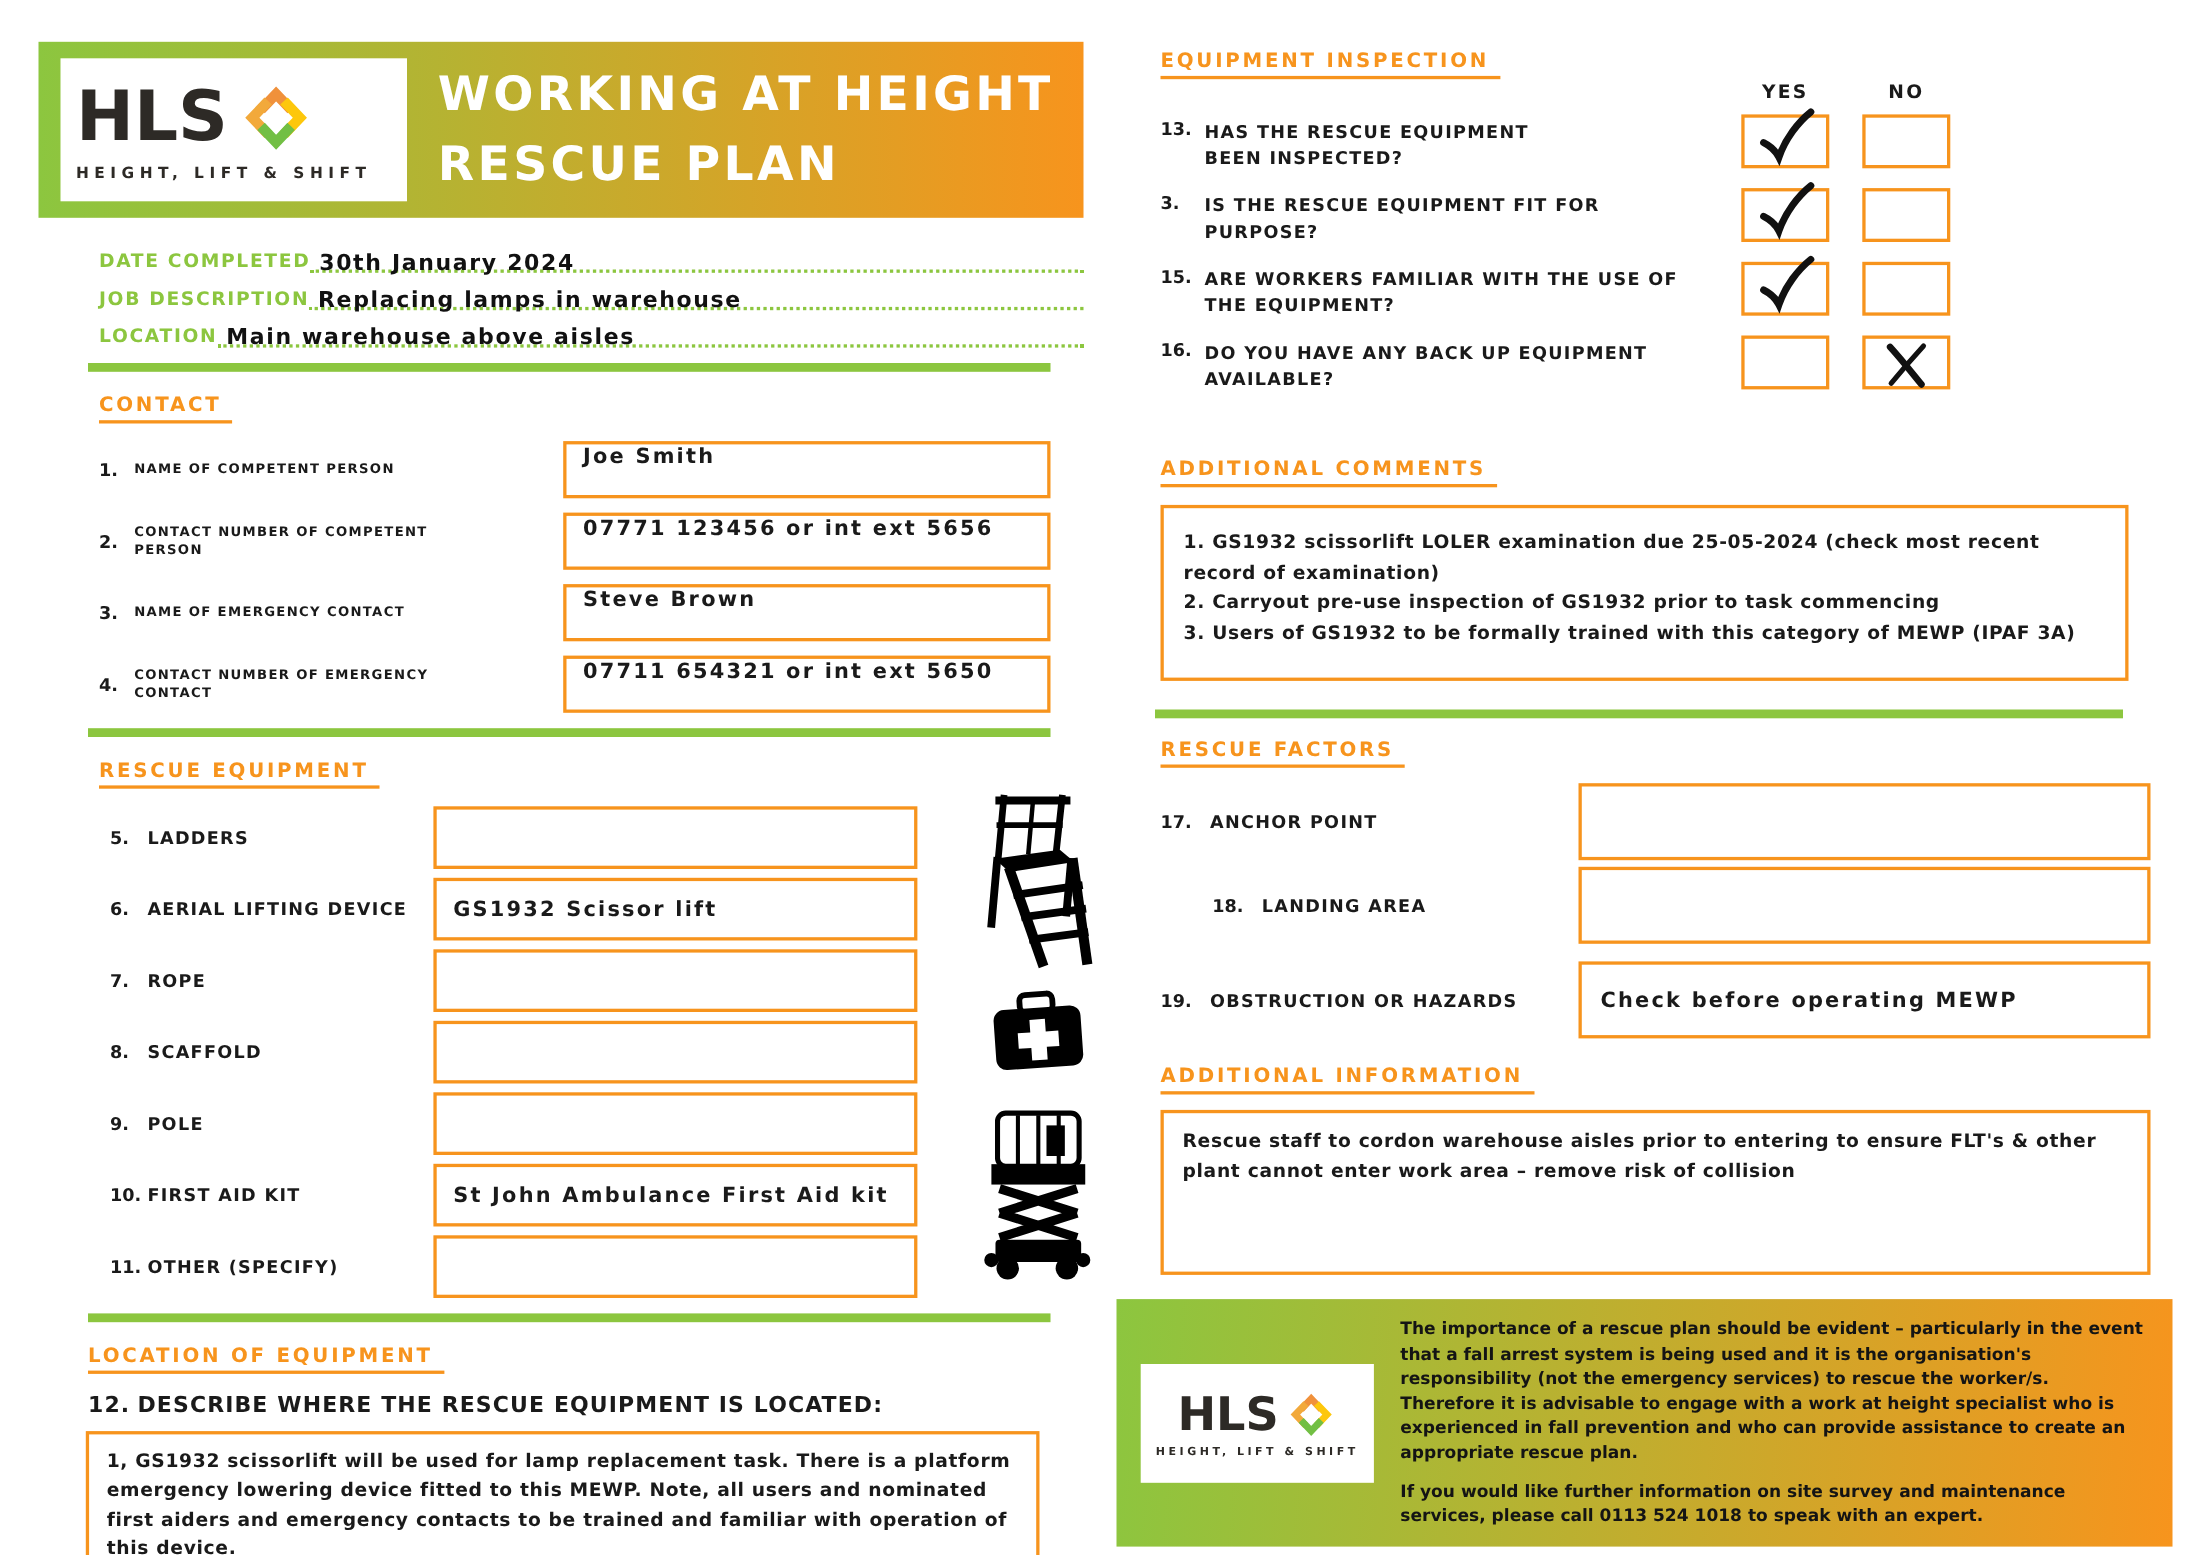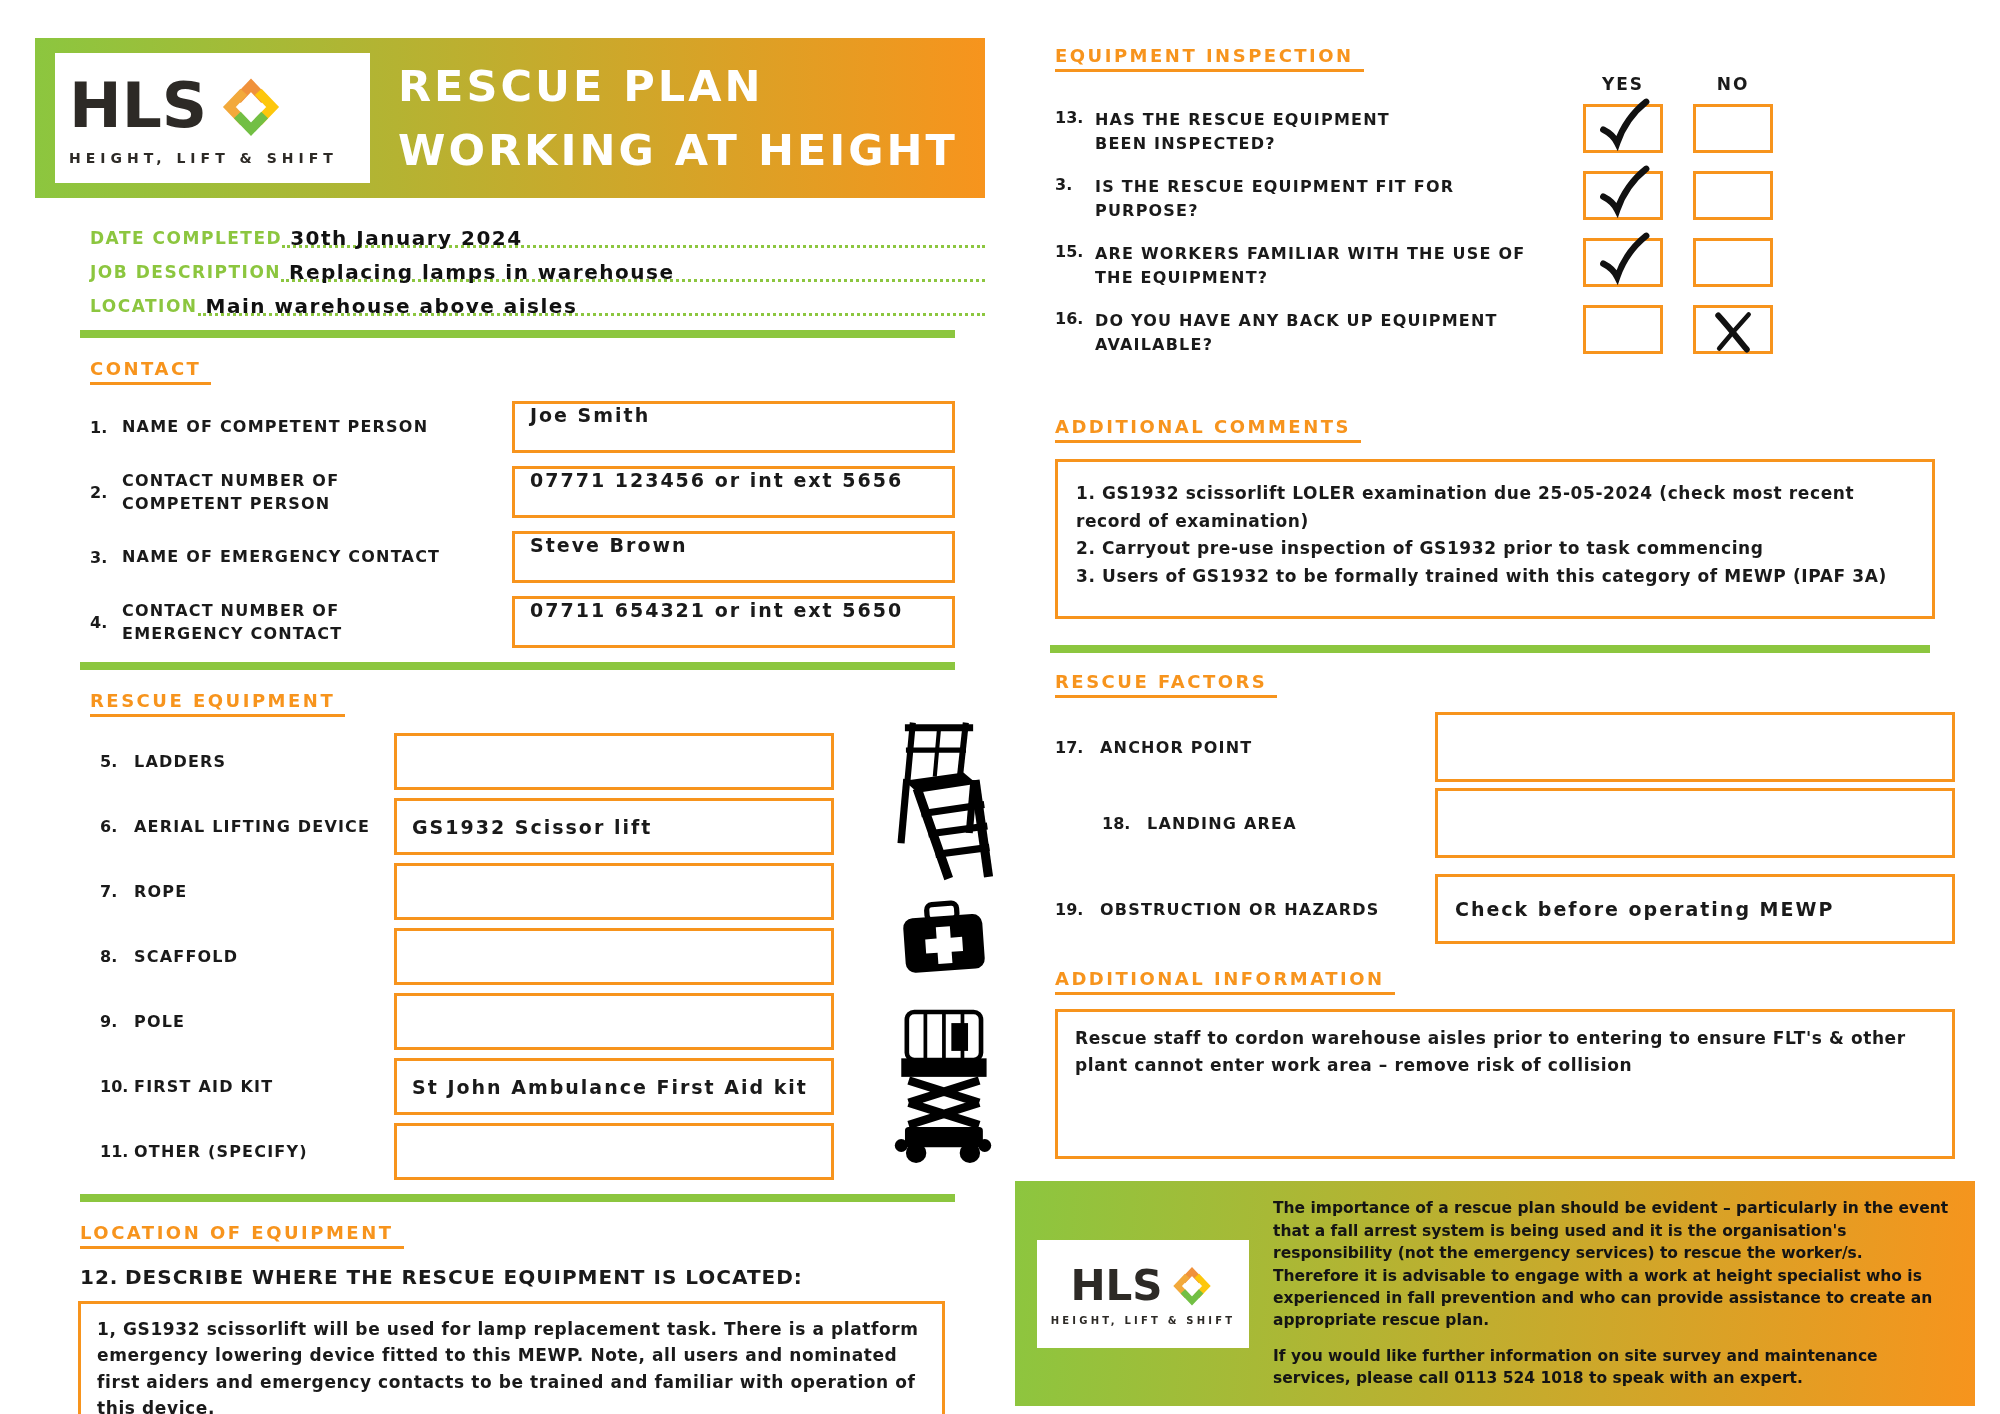--- a/index.html
+++ b/index.html
@@ -30,21 +30,21 @@
   .meta-line { flex:1; border-bottom:3px dotted #8CC63F; position:relative; height:100%; }
   .meta-value { position:absolute; left:8px; bottom:-5px; font-size:20px; font-weight:bold; color:#111; letter-spacing:1.5px; white-space:nowrap; }
   .divider { height:8px; background:#8CC63F; width:875px; margin:14px 0 0 45px; }
   .section-head {
     display:inline-block; color:#F7941D; font-weight:bold; font-size:18px; letter-spacing:2.5px;
     border-bottom:3px solid #F7941D; padding:0 10px 3px 0; margin:20px 0 0 55px; white-space:nowrap;
   }
   .contact { margin:16px 0 0 55px; width:865px; }
   .c-row { display:flex; align-items:center; margin-bottom:13px; }
   .c-num { width:32px; font-weight:bold; font-size:16px; }
-  .c-label { width:330px; font-weight:bold; font-size:16px; letter-spacing:1.2px; line-height:1.45; }
+  .c-label { width:330px; font-weight:bold; font-size:12px; letter-spacing:1.2px; line-height:1.45; }
   .c-box {
     margin-left:auto; width:443px; height:52px; border:3px solid #F7941D; background:#fff;
     display:flex; padding:0 15px; font-weight:bold; font-size:19px; letter-spacing:2px; white-space:nowrap;
   }
   .equip { margin:16px 0 0 65px; width:885px; position:relative; }
   .e-row { display:flex; align-items:center; margin-bottom:8px; }
   .e-num { width:34px; font-weight:bold; font-size:16px; }
   .e-label { width:260px; font-weight:bold; font-size:16px; letter-spacing:1.2px; }
   .e-box {
     width:440px; height:57px; border:3px solid #F7941D; background:#fff;
@@ -125,22 +125,22 @@
           <svg class="logo-diamond" viewBox="0 0 100 100">
             <path d="M31 40 L50 20 L69 40" stroke="#F0913B" stroke-width="13" fill="none"></path>
             <path d="M40 29 L20 50 L40 71" stroke="#F2A93B" stroke-width="13" fill="none"></path>
             <path d="M60 29 L80 50 L60 71" stroke="#FDC70C" stroke-width="13" fill="none"></path>
             <path d="M31 61 L50 81 L69 61" stroke="#72BF44" stroke-width="13" fill="none"></path>
           </svg>
         </div>
         <div class="logo-tagline">HEIGHT, LIFT &amp; SHIFT</div>
       </div>
       <div class="banner-title">
+        <div>WORKING AT HEIGHT</div>
         <div>RESCUE PLAN</div>
-        <div>WORKING AT HEIGHT</div>
       </div>
     </div>
 
     <div class="meta">
       <div class="meta-row">
         <span class="meta-label">DATE COMPLETED</span>
         <span class="meta-line">
           <span class="meta-value">30th January 2024</span>
         </span>
       </div>

